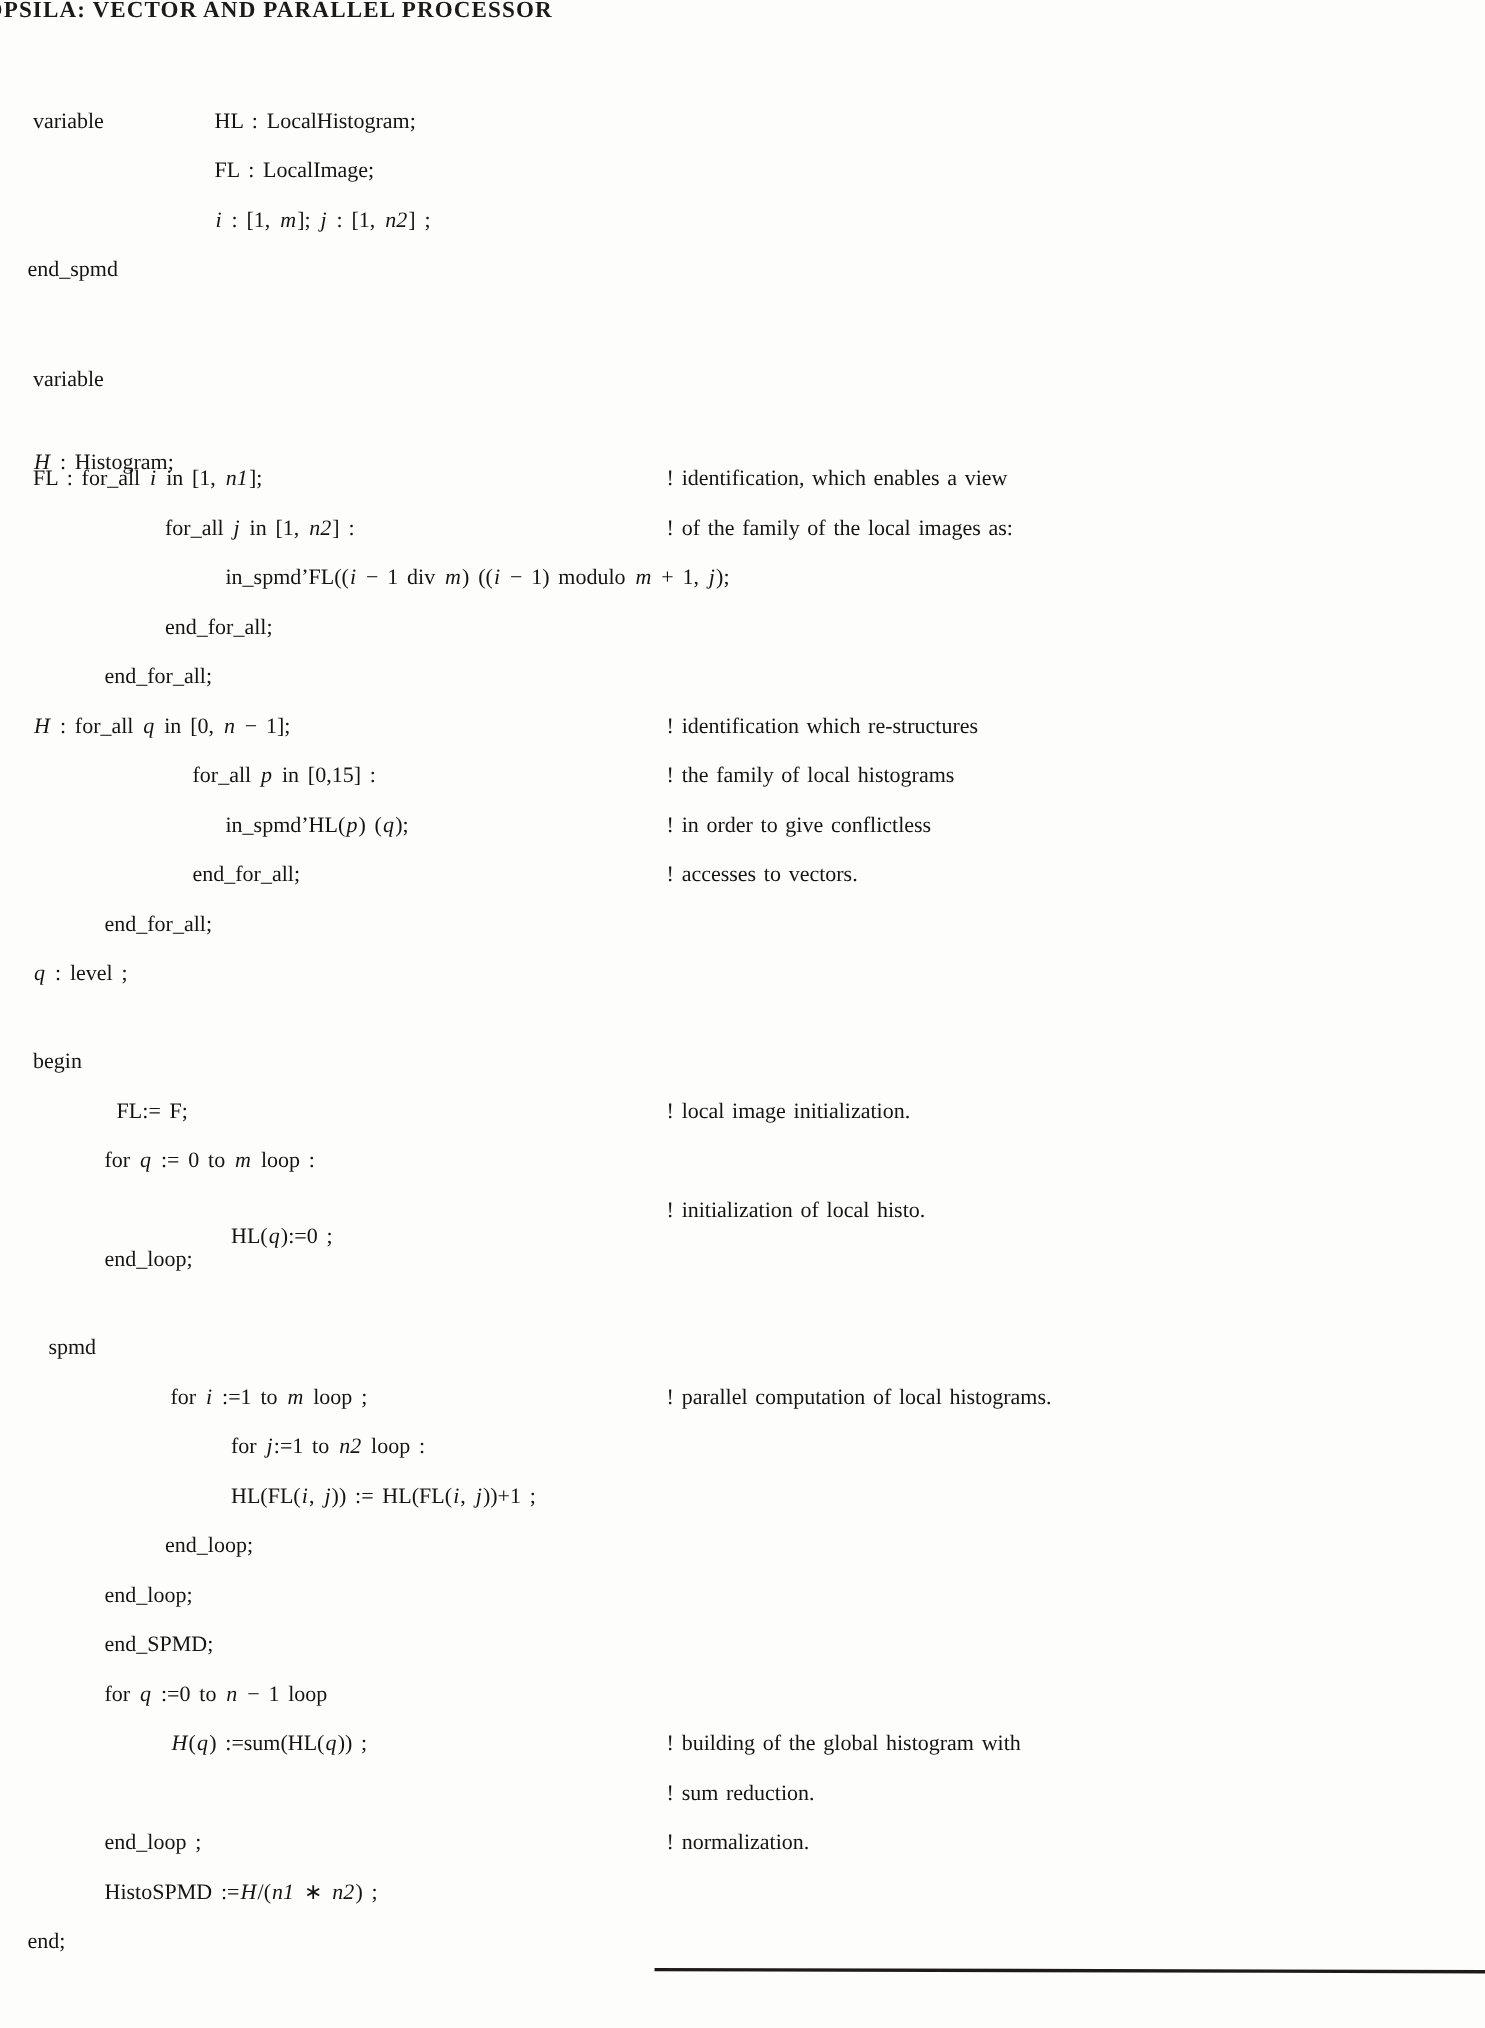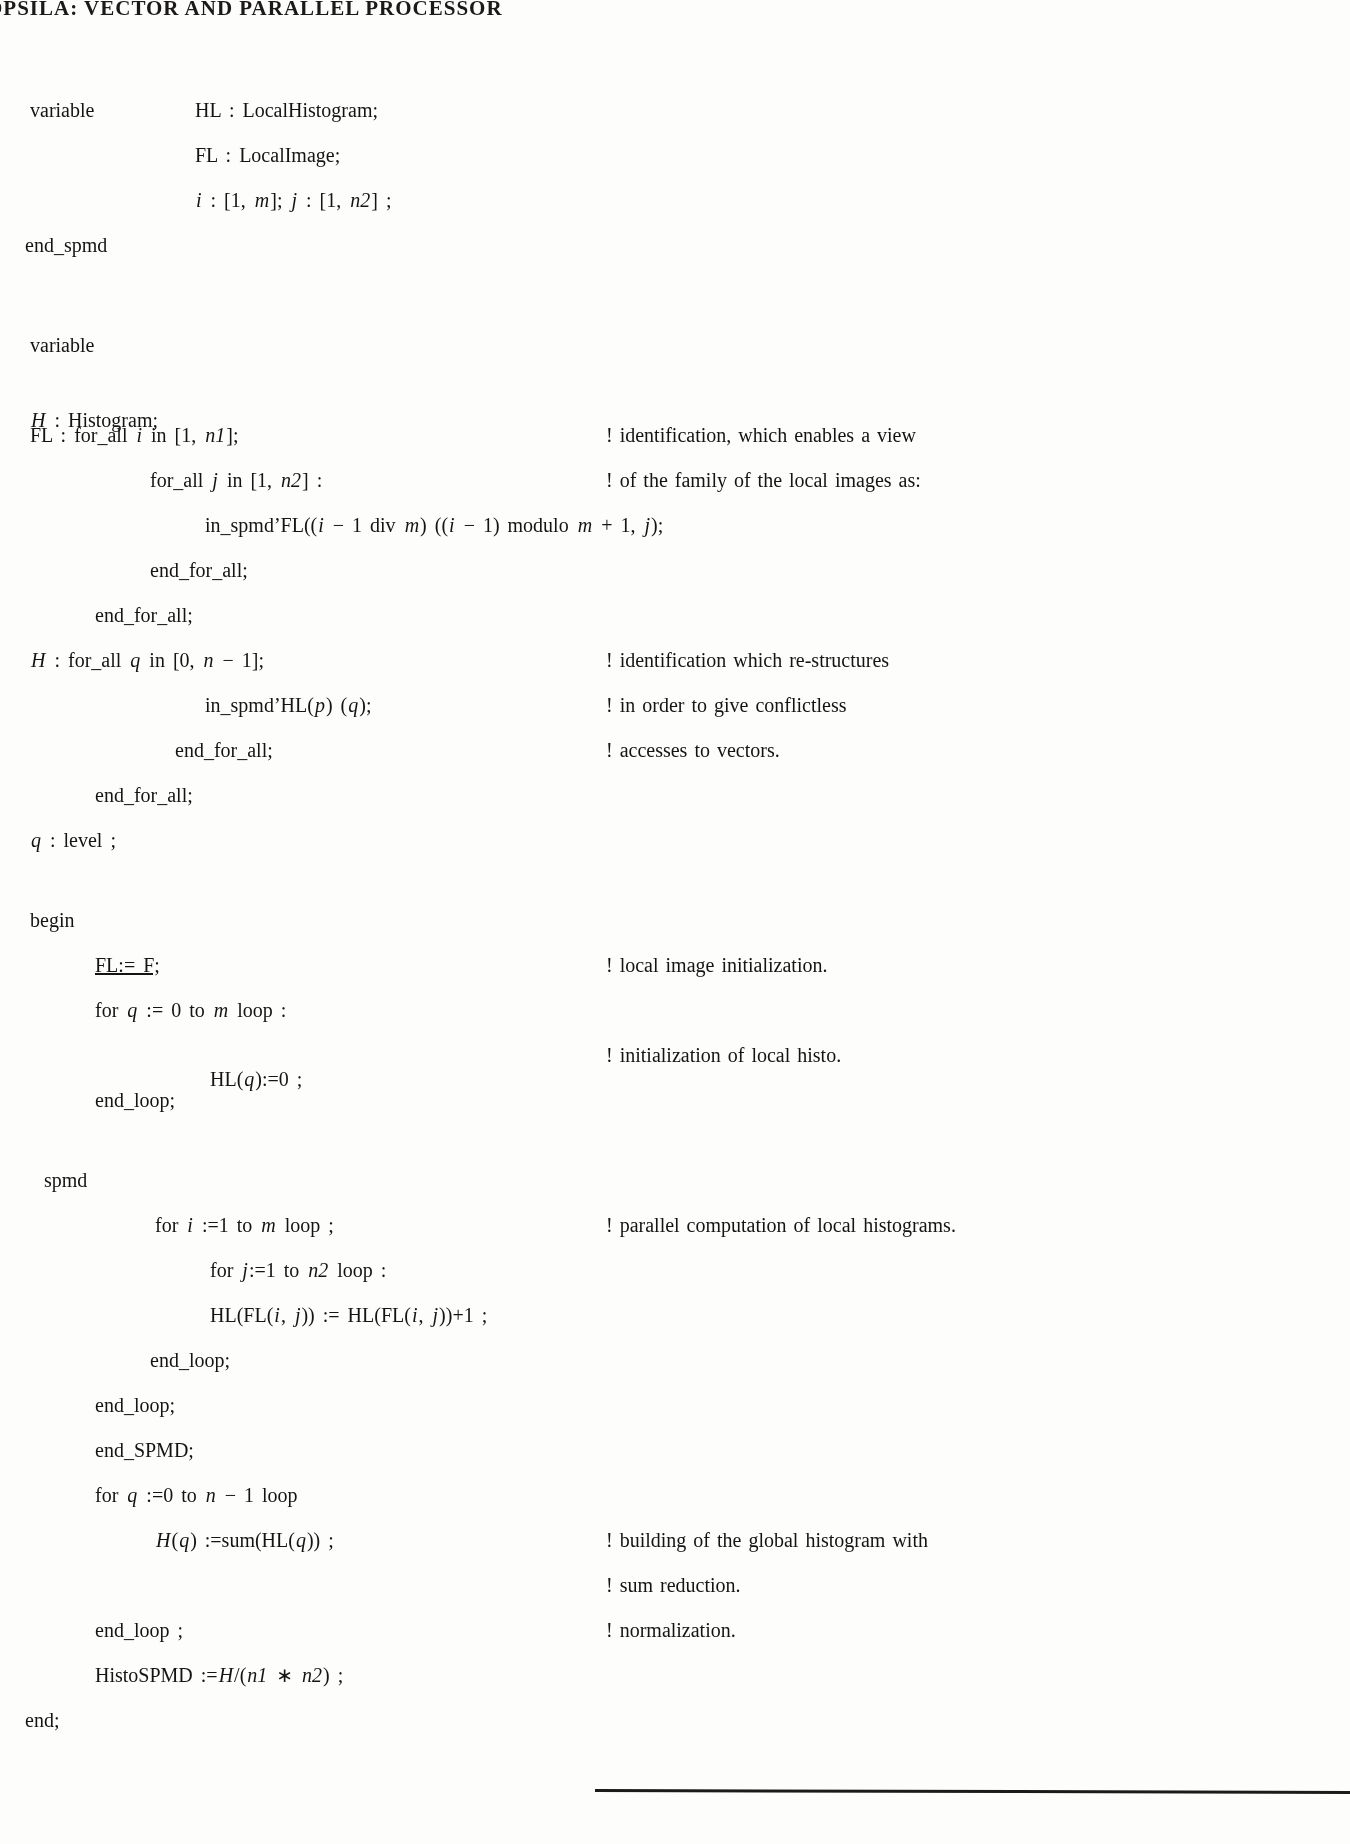--- a/index.html
+++ b/index.html
@@ -105,39 +105,43 @@
         <span class="code" style="left: 150px;">end_for_all;</span>
       </div>
       <div class="code-line">
         <span class="code" style="left: 95px;">end_for_all;</span>
       </div>
       <div class="code-line">
         <span class="code" style="left: 30px;"><i>H</i> : for_all <i>q</i> in [0, <i>n</i> − 1];</span>
         <span class="comment">! identification which re-structures</span>
       </div>
       <div class="code-line">
+        <span class="code" style="left: 175px;">for_all <i>p</i> in [0,15] :</span>
+        <span class="comment">! the family of local histograms</span>
+      </div>
+      <div class="code-line">
         <span class="code" style="left: 205px;">in_spmd’HL(<i>p</i>) (<i>q</i>);</span>
         <span class="comment">! in order to give conflictless</span>
       </div>
       <div class="code-line">
         <span class="code" style="left: 175px;">end_for_all;</span>
         <span class="comment">! accesses to vectors.</span>
       </div>
       <div class="code-line">
         <span class="code" style="left: 95px;">end_for_all;</span>
       </div>
       <div class="code-line">
         <span class="code" style="left: 30px;"><i>q</i> : level ;</span>
       </div>
       <div class="spacer" style="height: 35px;"></div>
       <div class="code-line">
         <span class="code" style="left: 30px;">begin</span>
       </div>
       <div class="code-line">
-        <span class="code" style="left: 95px; text-decoration: underline;">FL:= F;</span>
+        <span class="code" style="left: 106px;">FL:= F;</span>
         <span class="comment">! local image initialization.</span>
       </div>
       <div class="code-line">
         <span class="code" style="left: 95px;">for <i>q</i> := 0 to <i>m</i> loop :</span>
       </div>
       <div class="code-line">
         <span class="code" style="left: 210px; margin-top: 24px;">HL(<i>q</i>):=0 ;</span>
         <span class="comment">! initialization of local histo.</span>
       </div>
       <div class="code-line">

